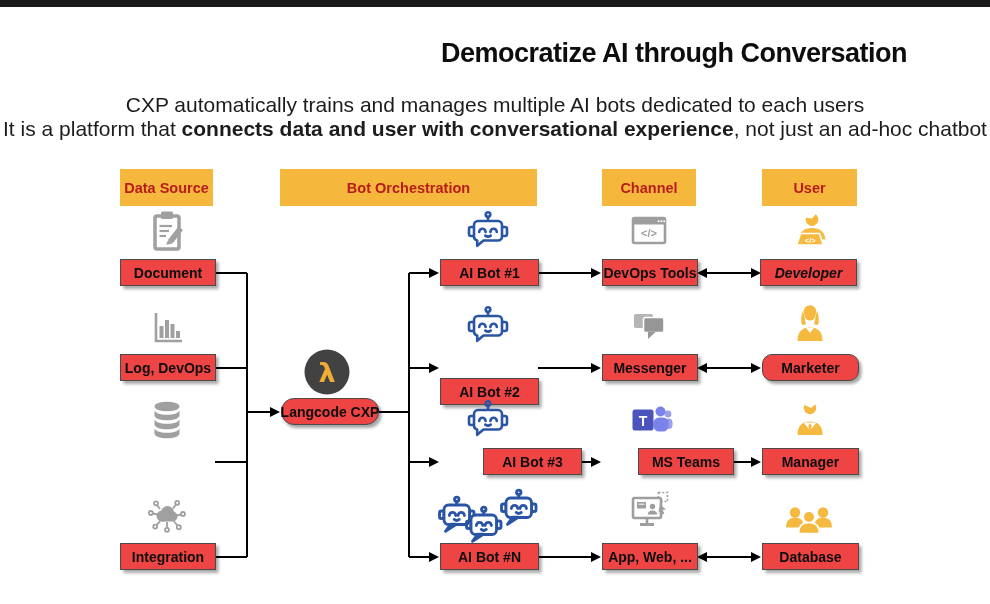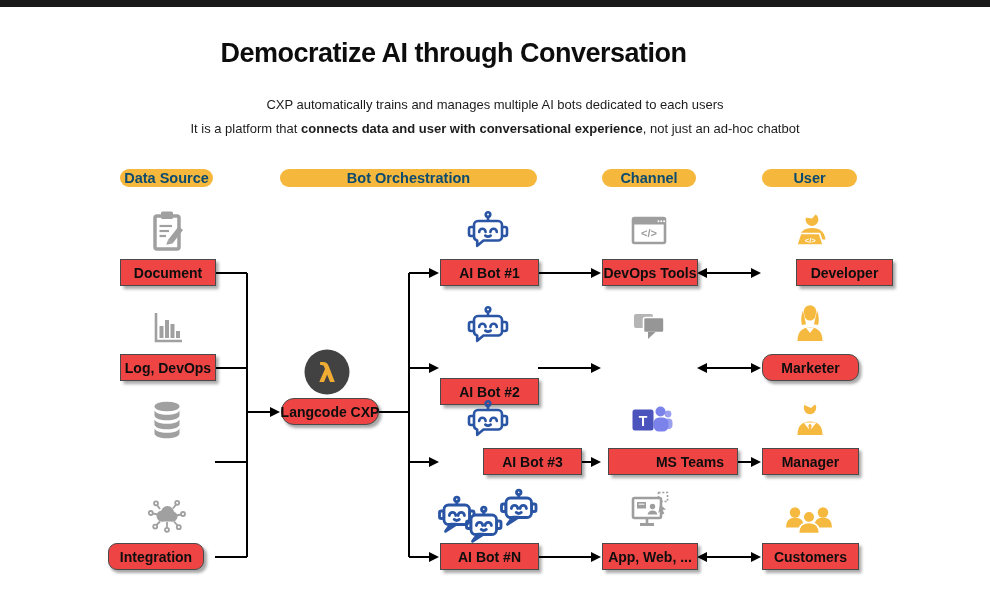--- a/index.html
+++ b/index.html
@@ -1,24 +1,24 @@
 <!DOCTYPE html>
 <html><head>
 <meta charset="utf-8">
 <style>
   html,body{margin:0;padding:0;background:#fff;}
   .stage{position:relative;width:990px;height:604px;background:#fff;overflow:hidden;
          font-family:"Liberation Sans",sans-serif;color:#111;}
   .topbar{position:absolute;left:0;top:0;width:990px;height:7px;background:#1a1a1a;}
-  .title{position:absolute;left:0;top:38px;width:907px;text-align:center;
+  .title{position:absolute;left:0;top:38px;width:907px;text-align:right;
          font-size:27px;font-weight:bold;color:#0d0d0d;letter-spacing:-0.5px;}
   .subs{position:absolute;left:0;top:93px;width:990px;text-align:center;
-        font-size:13px;line-height:24px;color:#1c1c1c;}
-  .badge{position:absolute;top:169px;height:18px;background:#F5B83D;display:flex;
-         align-items:center;justify-content:center;font-size:14.5px;font-weight:bold;color:#0c4a6e;border-radius:11px;}
+        font-size:21px;line-height:24px;color:#1c1c1c;}
+  .badge{position:absolute;top:169px;height:37px;background:#F5B83D;display:flex;
+         align-items:center;justify-content:center;font-size:14.5px;font-weight:bold;color:#b91c1c;}
   .box{position:absolute;height:25px;background:#ef4444;border:1.5px solid #4a4a4a;
        box-shadow:2.5px 3px 3px rgba(0,0,0,0.35);display:flex;align-items:center;
        justify-content:center;font-size:14px;font-weight:bold;color:#0e0e0e;white-space:nowrap;}
   .icon{position:absolute;}
   .connectors{position:absolute;left:0;top:0;}
 </style>
 </head>
 <body>
 
 <div class="stage">
@@ -125,21 +125,21 @@
         <circle cx="7.8" cy="22" r="2"></circle>
       </g>
       <g fill="#A0A0A0">
         <circle cx="19" cy="25" r="5.5"></circle>
           <circle cx="24.5" cy="21.5" r="6.5"></circle>
         <circle cx="29.5" cy="25.5" r="5"></circle>
           <rect x="16" y="24" width="17" height="6.5" rx="3"></rect>
       </g>
     </svg>
   </div>
-  <div class="box" style="left:108px;top:543px;width:94px;border-radius:9px;">Integration</div>
+  <div class="box" style="left:120px;top:543px;width:94px;">Integration</div>
 
   <div class="icon" style="left:303px;top:348px;">
     <svg width="48" height="48" viewBox="0 0 48 48">
       <circle cx="24" cy="24" r="22.5" fill="#424242"></circle>
       <text x="24" y="33.5" text-anchor="middle" font-family="DejaVu Sans, sans-serif" font-size="27" font-weight="bold" fill="#F1AD33">λ</text>
     </svg>
   </div>
   <div class="box" style="left:281px;top:398px;width:96px;border-radius:13px;">Langcode CXP</div>
 
   <div class="icon" style="left:464px;top:207px;">
@@ -224,32 +224,33 @@
   </div>
   <div class="box" style="left:602px;top:259px;width:94px;">DevOps Tools</div>
 
   <div class="icon" style="left:625px;top:302px;">
     <svg width="48" height="48" viewBox="0 0 48 48">
       <rect x="9" y="12" width="19" height="14" rx="2" fill="#B5B5B5"></rect>
       <rect x="18.5" y="15.5" width="20.5" height="15" rx="2" fill="#969696" stroke="#fff" stroke-width="1.6"></rect>
       <polygon points="23,30 23,37 30.5,30" fill="#969696"></polygon>
     </svg>
   </div>
+  <div class="box" style="left:602px;top:354px;width:94px;">Messenger</div>
 
   <div class="icon" style="left:625px;top:396px;">
     <svg width="48" height="48" viewBox="0 0 48 48">
       <circle cx="43" cy="18" r="3.4" fill="#9aa0ee"></circle>
       <rect x="39.5" y="22.5" width="8" height="10.5" rx="4" fill="#9aa0ee"></rect>
       <circle cx="35.5" cy="15.5" r="5" fill="#7B83EB"></circle>
       <rect x="28.5" y="21.5" width="15" height="14" rx="5.5" fill="#7B83EB"></rect>
       <rect x="7.5" y="13.5" width="21" height="21" rx="2.5" fill="#4B53BC"></rect>
       <text x="18" y="29.5" text-anchor="middle" font-family="Liberation Sans, sans-serif" font-size="14" font-weight="bold" fill="#fff">T</text>
     </svg>
   </div>
-  <div class="box" style="left:608px;top:448px;width:94px;padding-left:34px;">MS Teams</div>
+  <div class="box" style="left:638px;top:448px;width:94px;">MS Teams</div>
 
   <div class="icon" style="left:625px;top:486px;">
     <svg width="48" height="56" viewBox="0 0 48 56">
       <rect x="33.5" y="6.5" width="9" height="9" fill="none" stroke="#9E9E9E" stroke-width="1.6" stroke-dasharray="2 1.8"></rect>
       <rect x="8" y="12" width="28" height="20" rx="1.5" fill="#fff" stroke="#9E9E9E" stroke-width="2.6"></rect>
       <rect x="12" y="16" width="9" height="6.5" fill="#9E9E9E"></rect>
       <line x1="13.5" y1="18.2" x2="19.5" y2="18.2" stroke="#fff" stroke-width="1"></line>
       <circle cx="27.5" cy="20.5" r="2.7" fill="#9E9E9E"></circle>
       <path d="M22.6 28.5 a5 5 0 0 1 9.8 0 z" fill="#9E9E9E"></path>
       <path d="M35 18.5 l6 5 -3.4 0.5 1.8 3.6 -2 0.9 -1.7 -3.7 -2.4 2.2 z" fill="#9E9E9E"></path>
@@ -261,21 +262,21 @@
 
   <div class="icon" style="left:786px;top:206px;">
     <svg width="48" height="48" viewBox="0 0 48 48">
       <circle cx="26" cy="13.5" r="6.4" fill="#F6B93F"></circle>
       <path d="M19 11.5 a7 7 0 0 1 11 -3.5 l-4 4.5 z" fill="#fff"></path>
       <path d="M12.5 33.5 q1.5 -11.5 13.5 -11.5 q12 0 13.5 11.5 z" fill="#F6B93F"></path>
       <path d="M14.5 27.5 h19 l3.8 11.5 h-26.6 z" fill="#F6B93F" stroke="#fff" stroke-width="1.7"></path>
       <text x="24.2" y="36.8" text-anchor="middle" font-family="Liberation Sans, sans-serif" font-size="7.5" font-weight="bold" fill="#fff">&lt;/&gt;</text>
     </svg>
   </div>
-  <div class="box" style="left:796px;top:259px;width:95px;">Developer</div>
+  <div class="box" style="left:760px;top:259px;width:95px;font-style:italic;">Developer</div>
 
   <div class="icon" style="left:786px;top:301px;">
     <svg width="48" height="48" viewBox="0 0 48 48">
       <path d="M17 9.5 q-3 8 -1 14.5 l4 -0.8 z" fill="#F6B93F"></path>
       <path d="M31 9.5 q3 8 1 14.5 l-4 -0.8 z" fill="#F6B93F"></path>
       <circle cx="24" cy="10.5" r="6.2" fill="#F6B93F"></circle>
       <circle cx="24" cy="14" r="5.6" fill="#F6B93F"></circle>
       <path d="M11.5 40 q0 -13.5 12.5 -13.5 q12.5 0 12.5 13.5 z" fill="#F6B93F"></path>
       <polygon points="24,32 20,26.8 28,26.8" fill="#fff"></polygon>
     </svg>
@@ -296,14 +297,14 @@
   <div class="icon" style="left:783px;top:499px;">
     <svg width="52" height="44" viewBox="0 0 52 44">
       <circle cx="12" cy="13.5" r="5.2" fill="#F6B93F"></circle>
       <path d="M3 28.5 q0 -10 9 -10 q9 0 9 10 z" fill="#F6B93F"></path>
       <circle cx="40" cy="13.5" r="5.2" fill="#F6B93F"></circle>
       <path d="M31 28.5 q0 -10 9 -10 q9 0 9 10 z" fill="#F6B93F"></path>
       <circle cx="26" cy="18" r="5.8" fill="#F6B93F" stroke="#fff" stroke-width="1.6"></circle>
       <path d="M15.5 34.5 q0 -11 10.5 -11 q10.5 0 10.5 11 z" fill="#F6B93F" stroke="#fff" stroke-width="1.6"></path>
     </svg>
   </div>
-  <div class="box" style="left:762px;top:543px;width:95px;">Customers</div>
+  <div class="box" style="left:762px;top:543px;width:95px;">Database</div>
 </div>
 
 </body></html>

